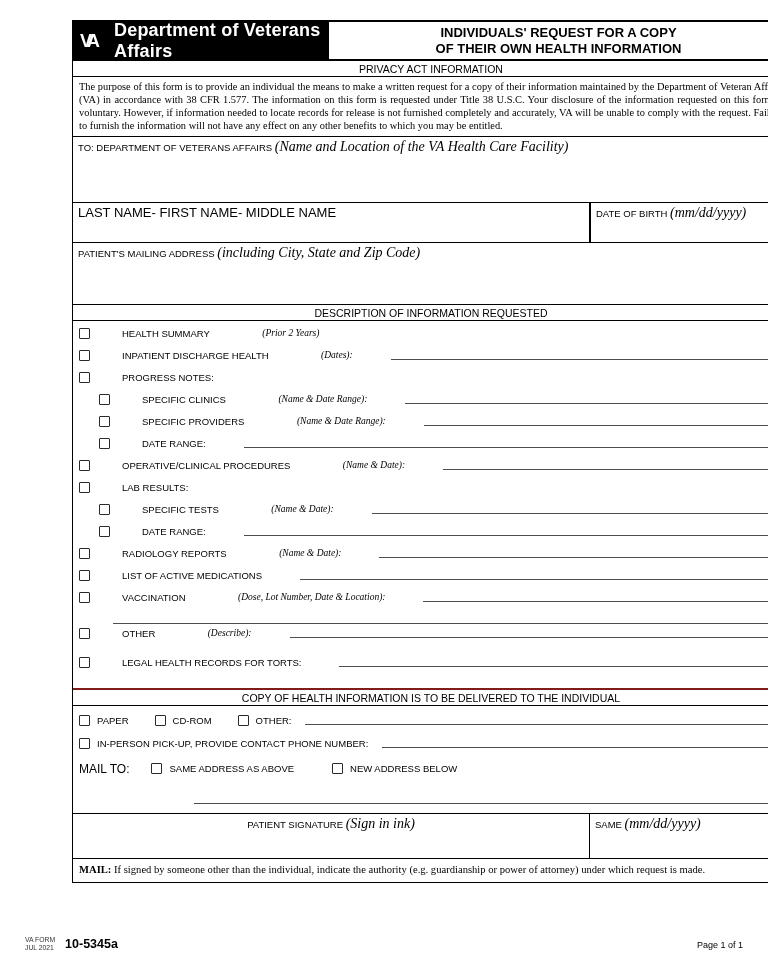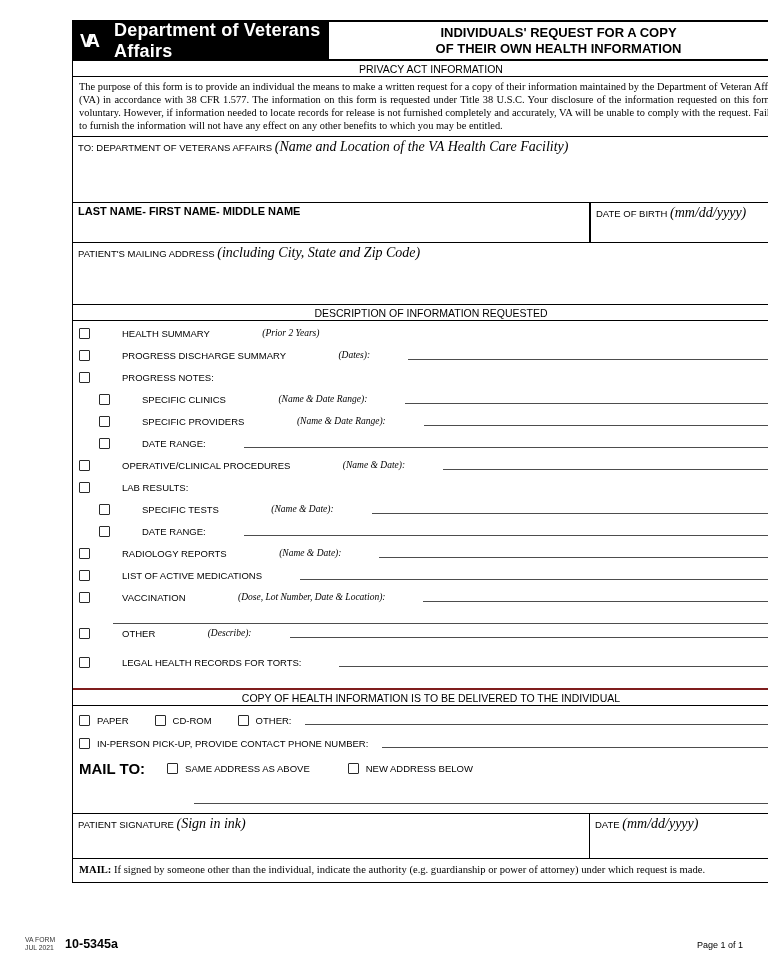--- a/index.html
+++ b/index.html
@@ -32,21 +32,21 @@
   
   .privacy-body {
     border-bottom:1px solid #000; font-family:"Liberation Serif", serif;
     font-size:10.4px; line-height:13px; padding:3px 6px 4px 6px; text-align:justify;
   }
   
   .cell { border-bottom:1px solid #000; padding:2px 5px; font-size:9.5px; }
   .cell .hint, .hint { font-family:"Liberation Serif", serif; font-style:italic; font-size:14px; }
   .to-cell { height:66px; }
   .name-row { display:flex; height:40px; border-bottom:1px solid #000; }
-  .name-cell { flex:1; padding:2px 5px; font-size:11px;font-weight:bold; }
+  .name-cell { flex:1; padding:2px 5px; font-size:13px; }
   .dob-cell { width:200px; border-left:2px solid #000000; padding:2px 5px; font-size:9.5px; }
   .addr-cell { height:62px; }
   .instruction { font-size:9.5px; padding:3px 6px 1px 6px; }
   
   .checklist { padding:1px 6px 2px 6px; display:flex; flex-direction:column; }
   .crow { display:flex; align-items:center; height:22px;gap:24px; }
   .crow.indent { padding-left:20px; }
   .crow.gap-top { margin-top:7px; }
   .cb {
     width:11px; height:11px; border:1px solid #2a2a2a; background:#fff;
@@ -58,25 +58,25 @@
     margin-left:14px; margin-right:2px; align-self:flex-start; margin-top:3px;
   }
   .cont-line { height:14px; display:flex; }
   .cont-line .fill-line { margin-left:34px; }
   
   .delivery { padding:3px 6px 0 6px; border-bottom:1px solid #000; }
   .drow { display:flex; align-items:center; height:23px; }
   .dgroup { display:flex; align-items:center; margin-right:26px; }
   .dgroup .cb { margin-right:7px; }
   .mail-row { display:flex; align-items:center; height:21px; margin-top:3px; }
-  .mailto { font-weight:bold; font-size:15px; margin-right:22px; }
+  .mailto { font-weight:normal; font-size:12px; margin-right:22px; }
   .mail-underline { border-bottom:1px solid #4d4d4d; margin:24px 4px 9px 115px; }
   
   .sig-row { display:flex; height:45px; border-bottom:1px solid #000; }
-  .sig-cell { flex:1; padding:2px 5px; font-size:9.5px; }
+  .sig-cell { flex:1; padding:2px 5px; font-size:9.5px;text-align:center; }
   .sig-date { width:200px; border-left:1px solid #000; padding:2px 5px; font-size:9.5px; }
   
   .note {
     font-family:"Liberation Serif", serif; font-size:10.6px; line-height:13.5px;
     padding:4px 6px 5px 6px;
   }
   .note b { font-weight:bold; }
   
   .footer {
     position:absolute; left:25px; top:936px; width:718px;
@@ -133,21 +133,21 @@
     <div class="checklist">
 
       <div class="crow">
         <span class="cb"></span>
         <span class="clabel">HEALTH SUMMARY</span>&nbsp;
         <span class="clabel hint">(Prior 2 Years)</span>
       </div>
 
       <div class="crow">
         <span class="cb"></span>
-        <span class="clabel">PROGRESS DISCHARGE SUMMARY</span>&nbsp;
+        <span class="clabel">INPATIENT DISCHARGE HEALTH</span>&nbsp;
         <span class="clabel hint">(Dates):</span>
         <span class="fill-line"></span>
       </div>
 
       <div class="crow">
         <span class="cb"></span>
         <span class="clabel">PROGRESS NOTES:</span>
       </div>
 
       <div class="crow indent">
@@ -277,21 +277,21 @@
 
       <div class="mail-underline"></div>
     </div>
 
     <div class="sig-row">
       <div class="sig-cell">
         <span>PATIENT SIGNATURE</span>
         <span class="hint">(Sign in ink)</span>
       </div>
       <div class="sig-date">
-        <span>DATE</span>
+        <span>SAME</span>
         <span class="hint">(mm/dd/yyyy)</span>
       </div>
     </div>
 
     <div class="note">
       <b>MAIL:</b><span> If signed by someone other than the individual, indicate the authority (e.g. guardianship or power of attorney) under which request is made.</span>
     </div>
 
   </div>
 

